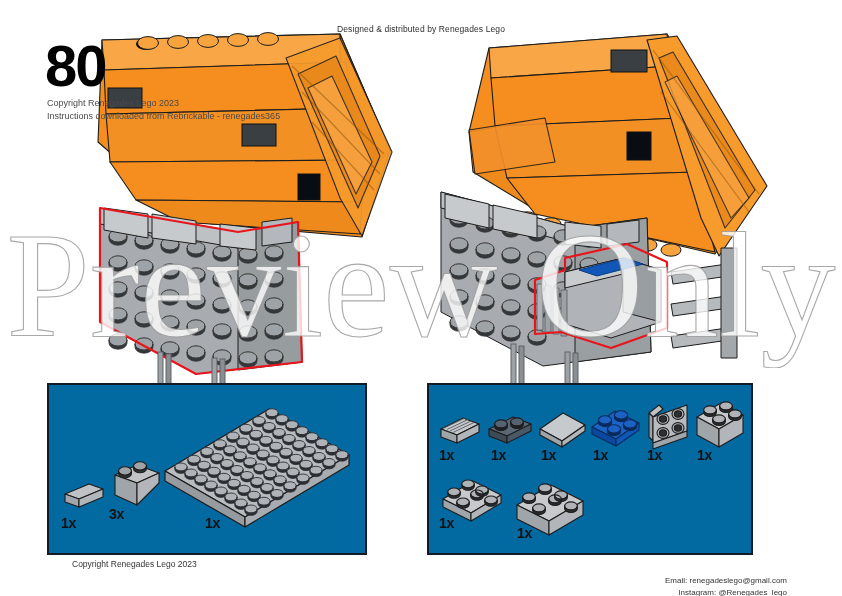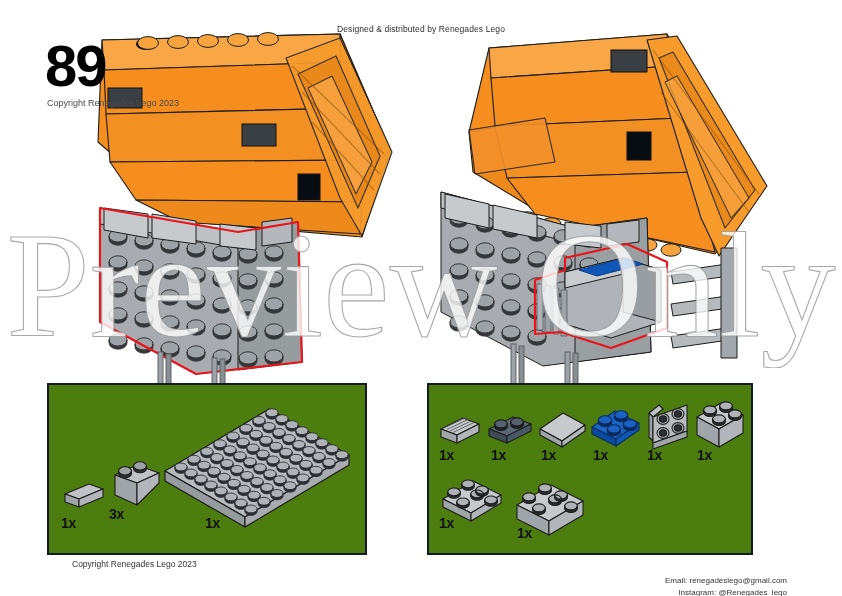--- a/index.html
+++ b/index.html
@@ -15,21 +15,21 @@
   .pagenum{position:absolute;top:38px;font-size:58px;font-weight:bold;
            letter-spacing:-2px;line-height:56px;color:#000;z-index:7;}
   .pagenum.left{left:45px;}
   .pagenum.right{right:42px;}
 
   
   .model{position:absolute;}
   .model svg{display:block;overflow:visible;}
 
   
-  .bin{position:absolute;background:#4d7c0f;border:2.5px solid #131a28;
+  .bin{position:absolute;background:#0369a1;border:2.5px solid #131a28;
        box-sizing:border-box;}
   .bin.left{left:47px;top:383px;width:320px;height:172px;}
   .bin.right{left:427px;top:383px;width:326px;height:172px;}
   .bin-inner{position:relative;width:100%;height:100%;}
   .part{position:absolute;}
   .part svg{display:block;overflow:visible;}
   .qty{position:absolute;font-size:14px;font-weight:bold;color:#111;
        letter-spacing:-.3px;}
 
   
@@ -46,23 +46,24 @@
 </style>
 </head>
 <body>
 
 <div class="page">
 
   <div class="hdr-credit">Designed &amp; distributed by Renegades Lego</div>
 
   <div class="copy-block">
     <div>Copyright Renegades Lego 2023</div>
+    <div>Instructions downloaded from Rebrickable - renegades365</div>
   </div>
 
-  <div class="pagenum left">89</div>
+  <div class="pagenum left">80</div>
 
   <div class="model" style="left:40px;top:22px;">
     <svg width="370" height="370" viewBox="0 0 370 370">
       <defs>
         <g id="studT54">
           <ellipse cx="0" cy="0" rx="9" ry="6.2" fill="#9EA3A7" stroke="#333" stroke-width="1"></ellipse>
           <path d="M -9 0 A 9 6.2 0 0 0 9 0 L 9 3 A 9 6.2 0 0 1 -9 3 Z" fill="#33383C" stroke="#333" stroke-width=".8"></path>
         </g>
       </defs>
 

